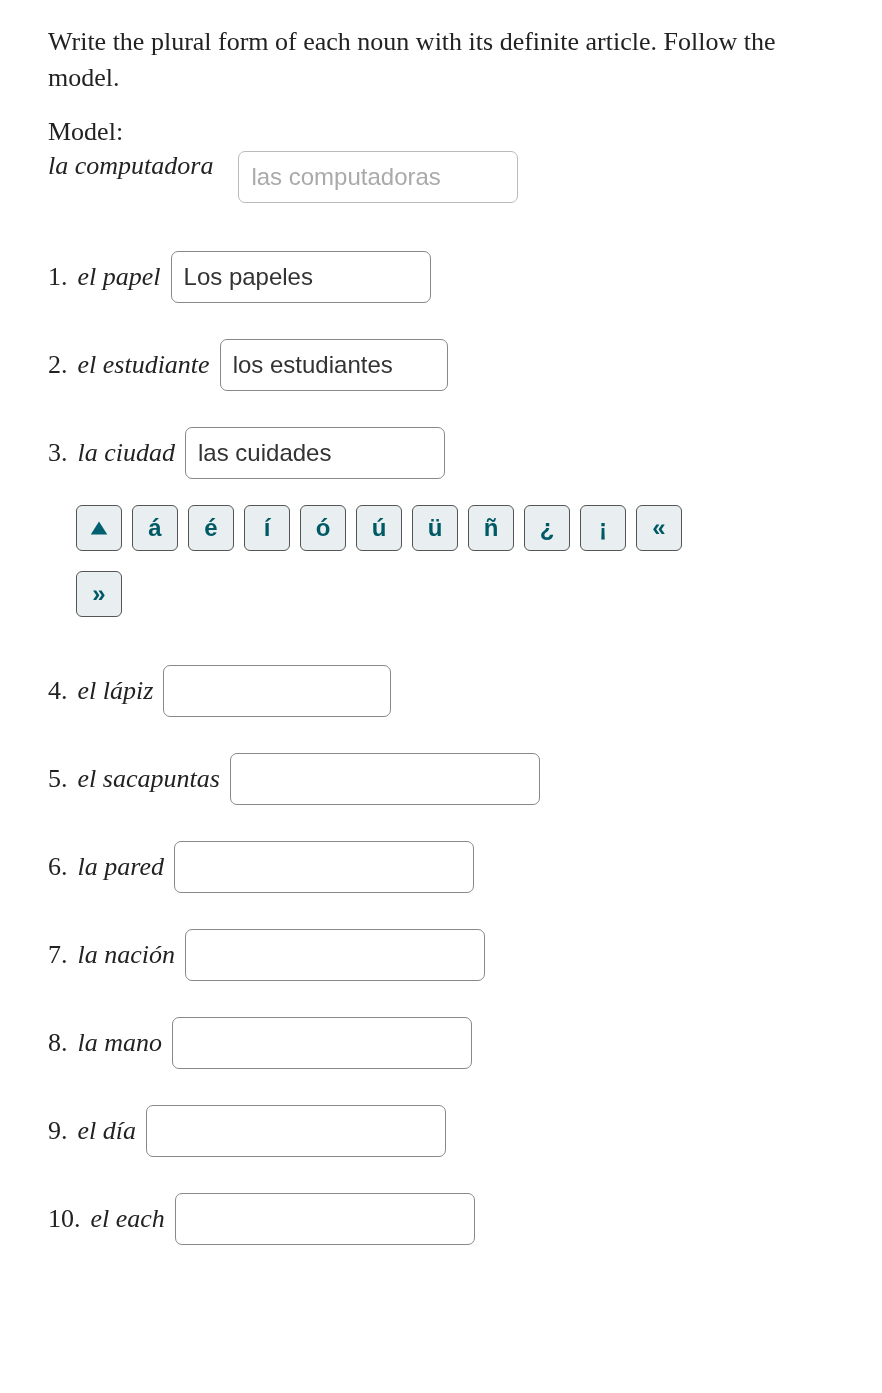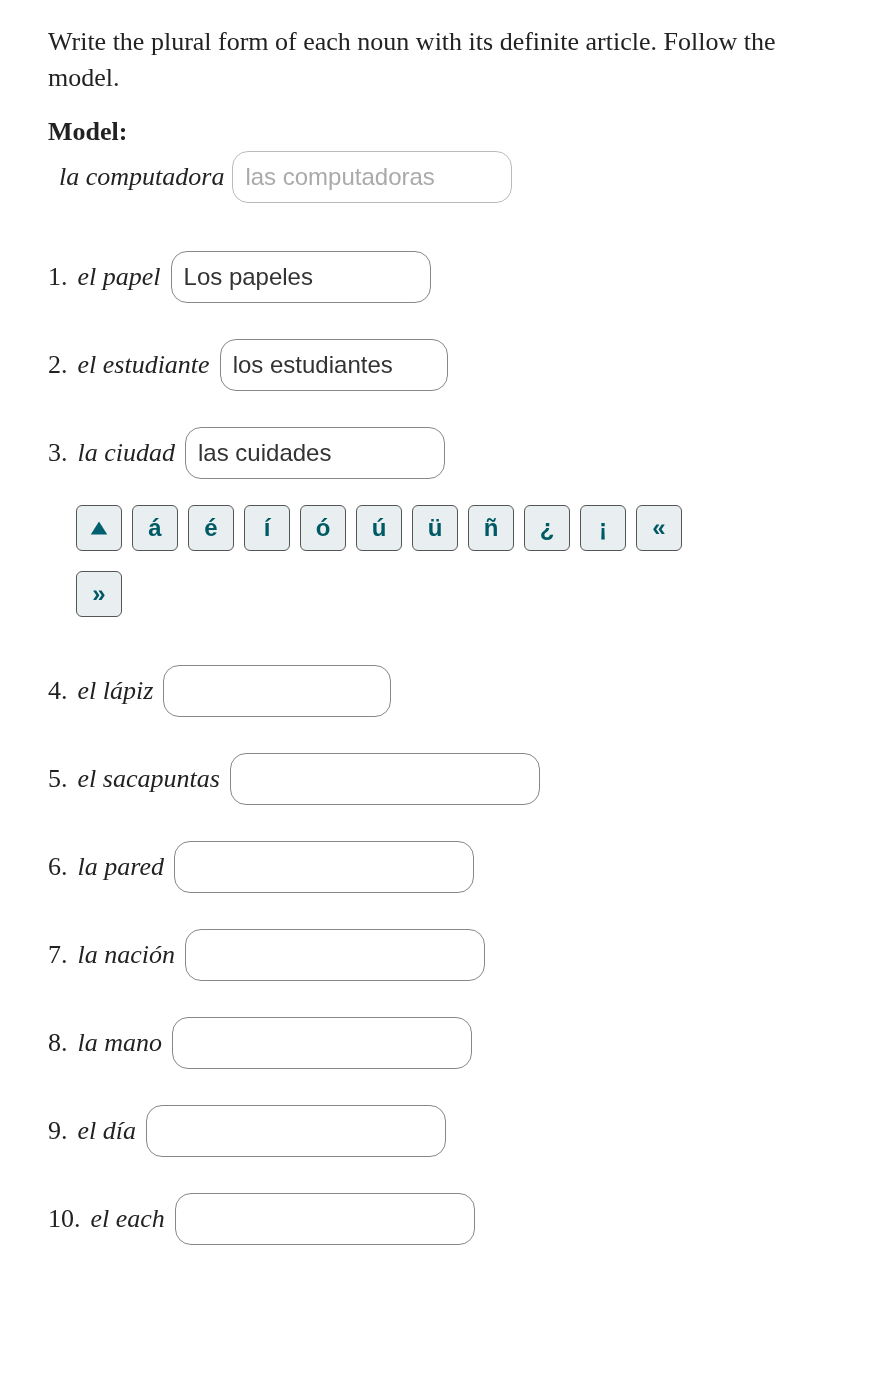--- a/index.html
+++ b/index.html
@@ -14,49 +14,48 @@
       color: #222;
       width: 882px;
     }
     .instructions {
       font-size: 26px;
       line-height: 1.4;
       margin-bottom: 20px;
     }
     .model-label {
       font-size: 26px;
-      font-weight: bold;
+      font-weight: normal;
       margin-bottom: 4px;
     }
     .model-row {
       display: flex;
-      align-items: center;
-      gap: 8px;
+      align-items: flex-start;
+      gap: 25px;
       margin-bottom: 48px;
-      margin-left: 11px;
     }
     .italic-prompt {
       font-style: italic;
       font-size: 26px;
     }
     .question-row {
       display: flex;
       align-items: center;
       gap: 10px;
       margin-bottom: 36px;
     }
     .question-row .num {
       font-size: 26px;
     }
     input[type="text"] {
       font-family: -apple-system, BlinkMacSystemFont, "Segoe UI", Arial, sans-serif;
       font-size: 24px;
       padding: 8px 12px;
       border: 1px solid #888;
-      border-radius: 16px;
+      border-radius: 7px;
       background: #fff;
       color: #333;
       height: 52px;
     }
     input.model-input {
       color: #aaa;
       border-color: #bbb;
       width: 280px;
     }
     input.model-input::placeholder {

